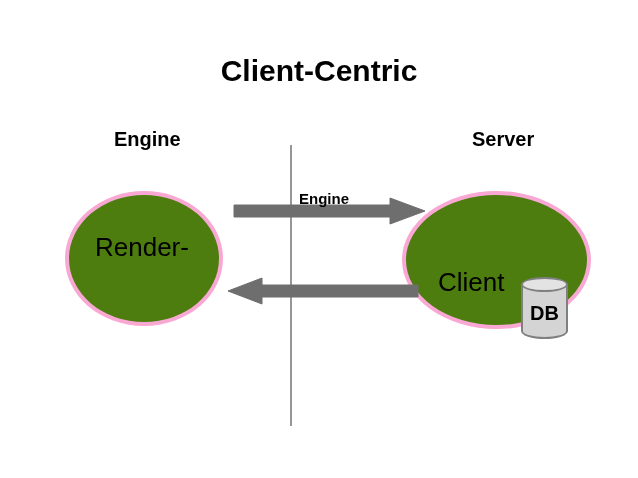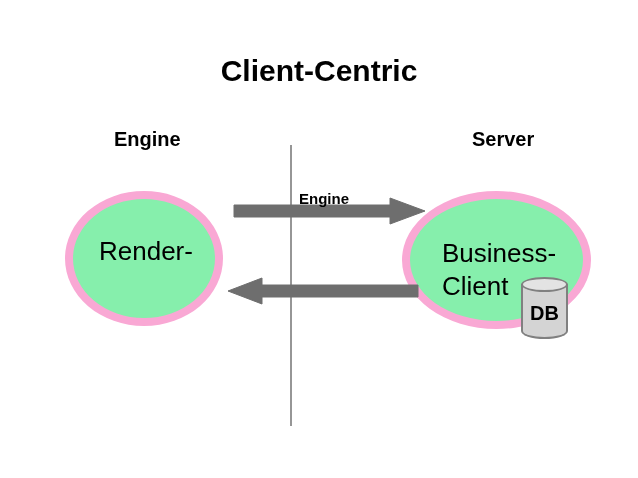--- a/index.html
+++ b/index.html
@@ -51,22 +51,22 @@
     left: 290px;
     top: 145px;
     width: 2px;
     height: 281px;
     background: #969696;
   }
 
   
   .node-ellipse {
     position: absolute;
-    background: #86efac;
-    border: 8px solid #f9a8d4;
+    background: #4d7c0f;
+    border: 4px solid #f9a8d4;
     border-radius: 50%;
     box-sizing: border-box;
   }
   #node-client {
     left: 65px;
     top: 191px;
     width: 158px;
     height: 135px;
   }
   #node-server {
@@ -167,21 +167,21 @@
 
   <div class="side-label" id="label-server">Server</div>
 
   <div class="divider-line"></div>
 
   <div class="node-ellipse" id="node-client">
     <div class="node-text"><span>Render-</span><br></div>
   </div>
 
   <div class="node-ellipse" id="node-server">
-    <div class="node-text"><span>Business-</span><br><span>Client</span></div>
+    <div class="node-text"><br><span>Client</span></div>
   </div>
 
   <div id="db-cylinder">
     <div class="cyl-body"></div>
     <div class="cyl-top"></div>
     <div class="cyl-label">DB</div>
   </div>
 
   <svg class="arrow-svg" id="arrow-request-svg" width="195" height="30">
     <polygon points="0,9 156,9 156,2 191,15 156,28 156,21 0,21" fill="#6e6e6e" stroke="#6e6e6e" stroke-width="1"></polygon>

